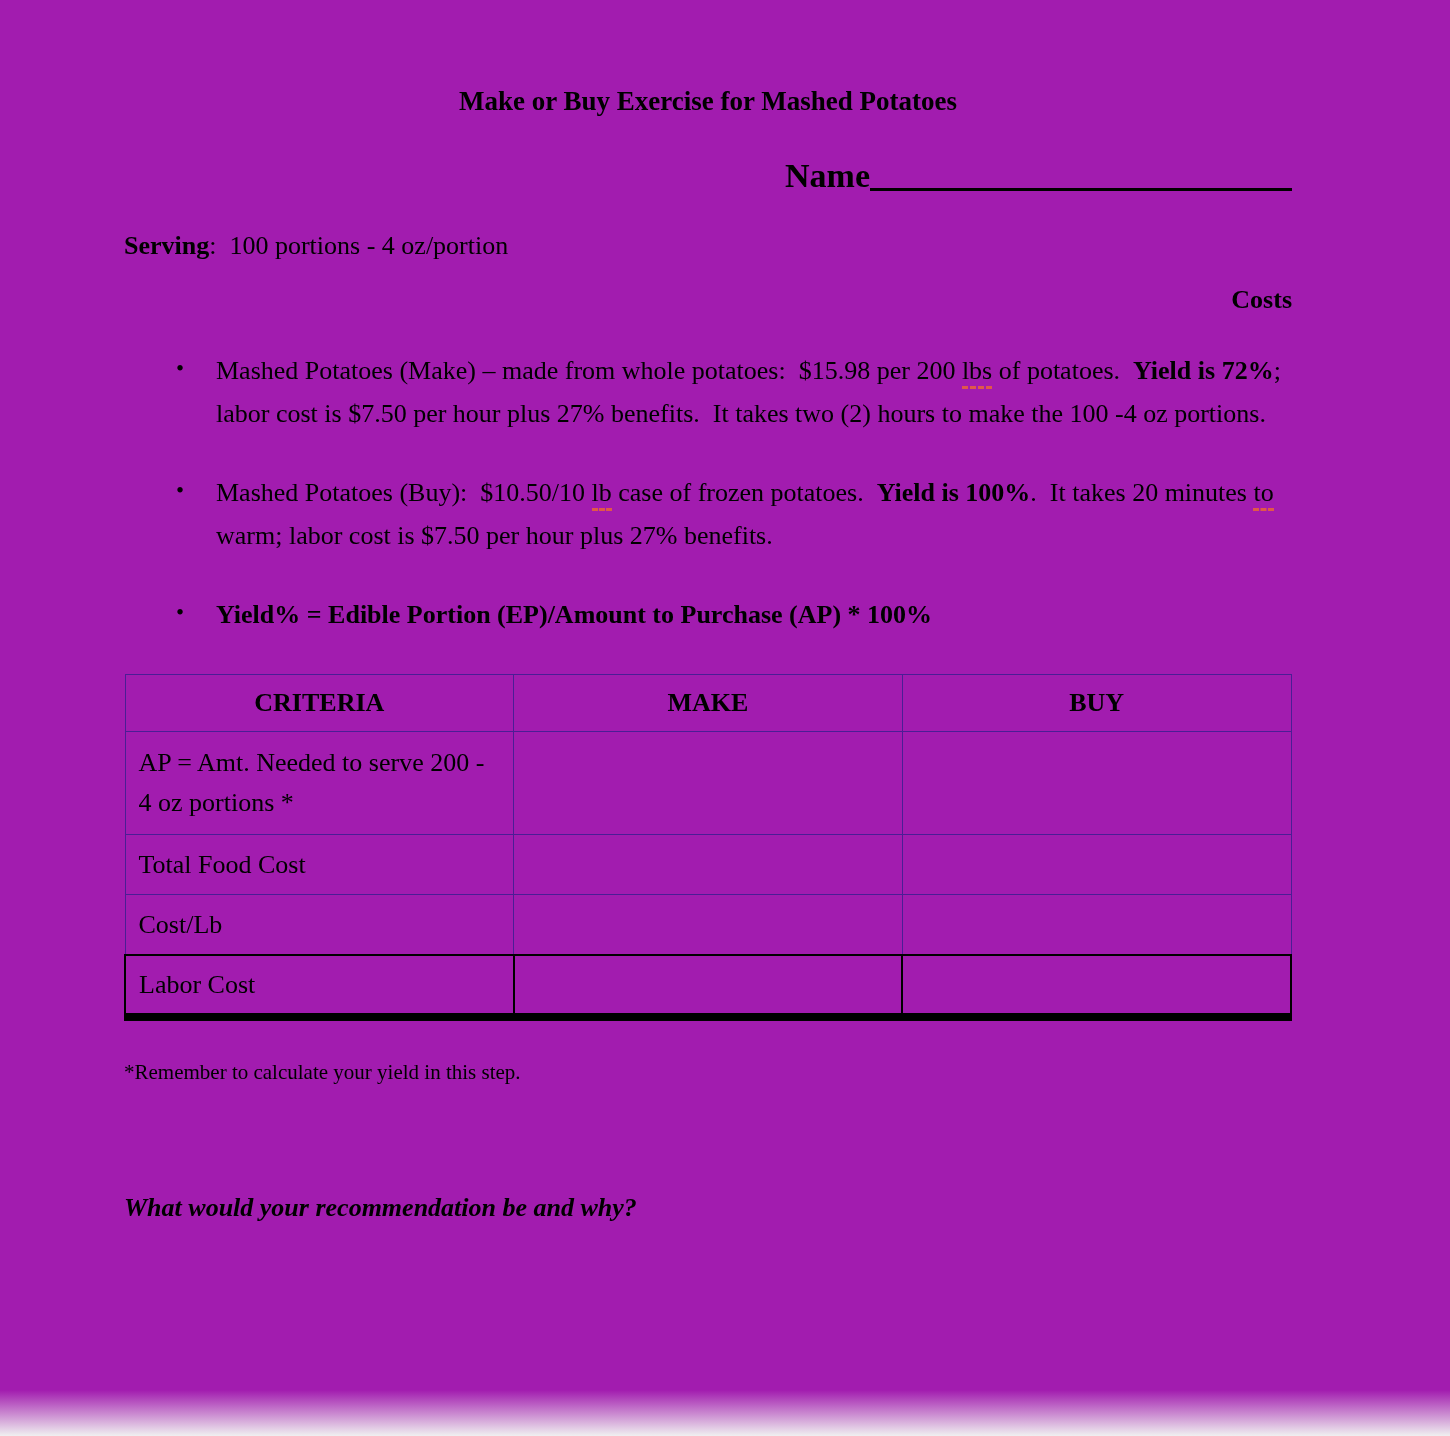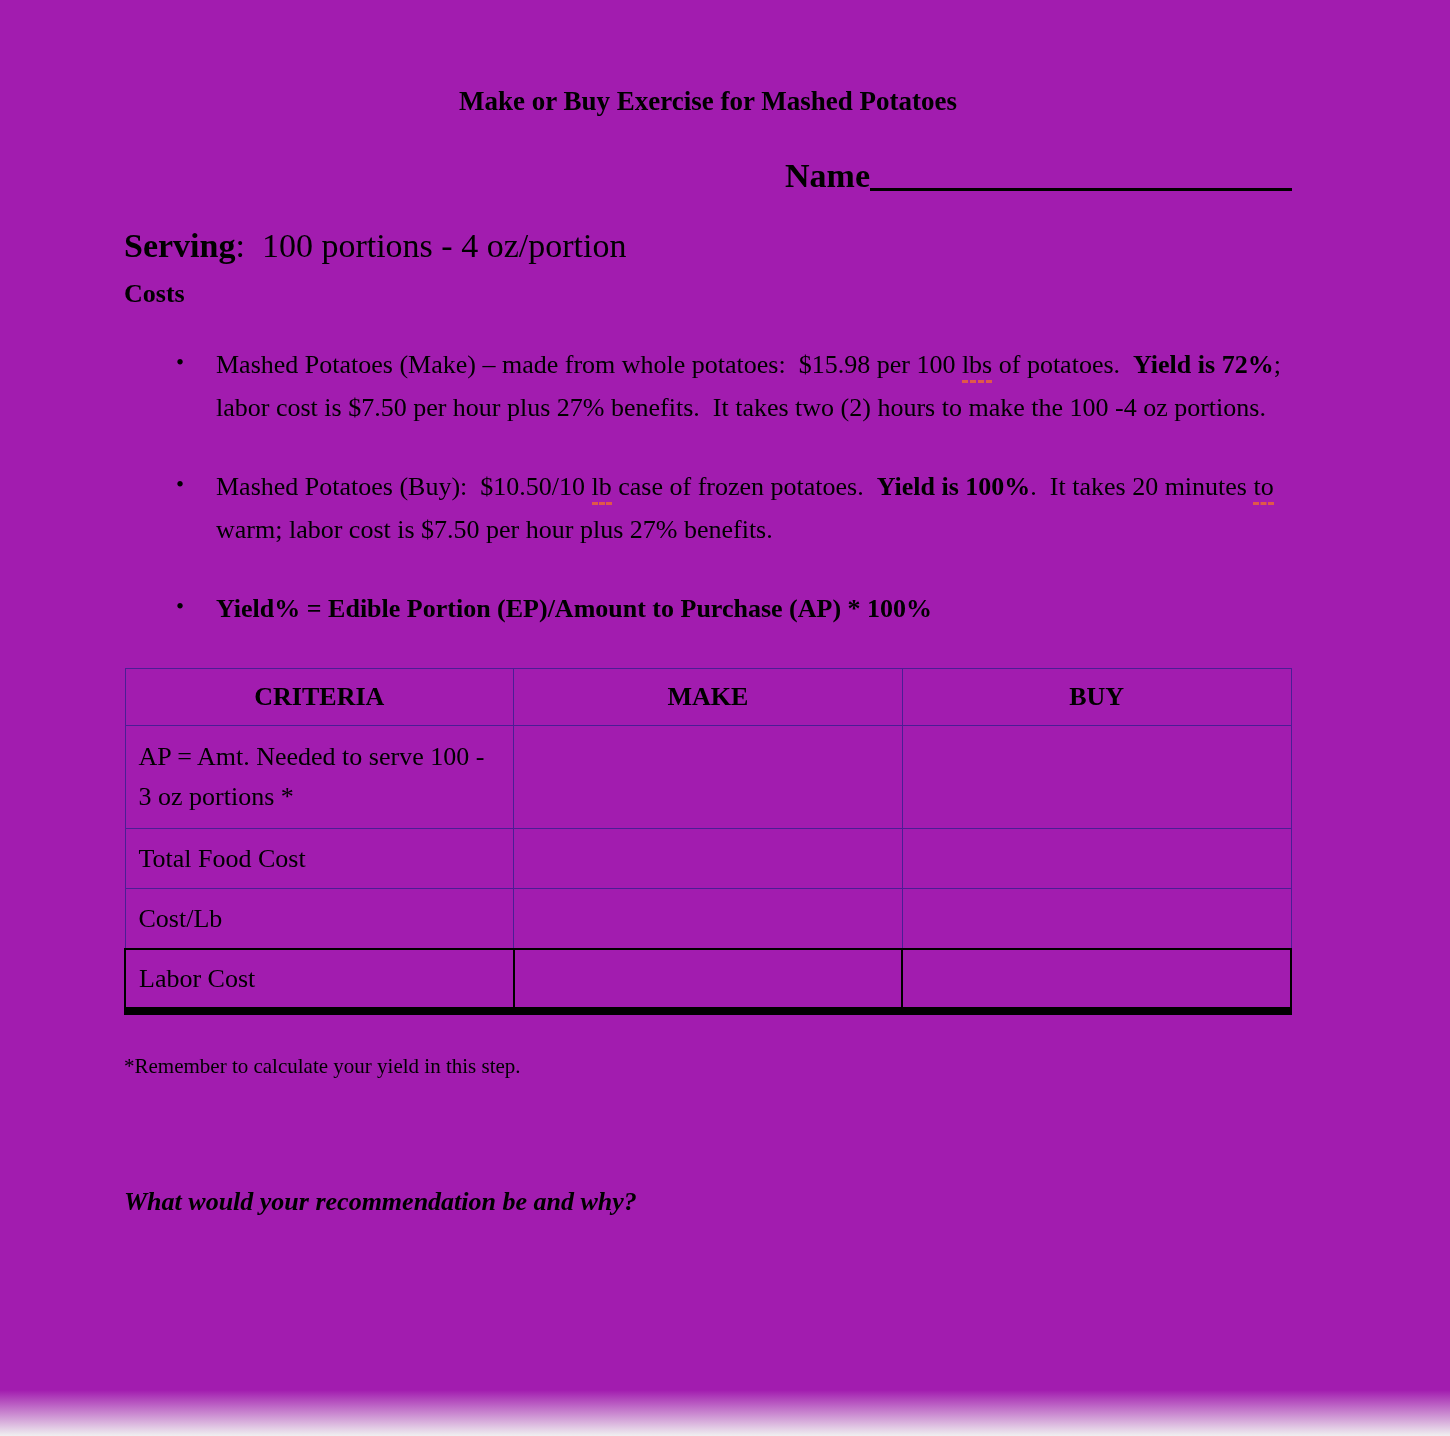--- a/index.html
+++ b/index.html
@@ -31,24 +31,24 @@
     font-size: 34px;
     font-weight: bold;
     line-height: 30px;
   }
   .name-line {
     flex: 1;
     border-bottom: 3px solid #000;
     height: 28px;
   }
 
-  .serving { margin: 40px 0 0; font-size: 34px; line-height: 30px; white-space: pre-wrap; }
+  .serving { margin: 40px 0 0; font-size: 26px; line-height: 30px; white-space: pre-wrap; }
   .serving .b-label { font-weight: bold; }
 
-  .costs-heading { margin: 18px 0 0; font-size: 26px; font-weight: bold; line-height: 30px; }
+  .costs-heading { margin: 24px 0 0; font-size: 26px; font-weight: bold; line-height: 30px; text-align: right; }
 
   ul.bullets { list-style: none; margin: 34px 0 0; padding: 0; }
   ul.bullets li { display: flex; margin: 0 0 36px 0; font-size: 26px; line-height: 43px; }
   .bullet {
     flex-shrink: 0;
     width: 40px;
     margin-left: 52px;
     font-size: 23px;
     line-height: 40px;
   }
@@ -110,21 +110,21 @@
         <span class="name-line"></span>
     </div>
 
     <p class="serving"><span class="b-label">Serving</span><span>:  100 portions - 4 oz/portion</span></p>
 
     <p class="costs-heading">Costs</p>
 
     <ul class="bullets">
         <li>
           <span class="bullet">•</span>
-          <span class="bullet-text"><span>Mashed Potatoes (Make) – made from whole potatoes:  $15.98 per 100 </span><span class="sp">lbs</span><span> of potatoes.  </span><span class="b">Yield is 72%</span><span>; labor cost is $7.50 per hour plus 27% benefits.  It takes two (2) hours to make the 100 -4 oz portions.</span></span>
+          <span class="bullet-text"><span>Mashed Potatoes (Make) – made from whole potatoes:  $15.98 per 200 </span><span class="sp">lbs</span><span> of potatoes.  </span><span class="b">Yield is 72%</span><span>; labor cost is $7.50 per hour plus 27% benefits.  It takes two (2) hours to make the 100 -4 oz portions.</span></span>
         </li>
         <li>
           <span class="bullet">•</span>
           <span class="bullet-text"><span>Mashed Potatoes (Buy):  $10.50/10 </span><span class="sp">lb</span><span> case of frozen potatoes.  </span><span class="b">Yield is 100%</span><span>.  It takes 20 minutes </span><span class="sp">to</span><span> warm; labor cost is $7.50 per hour plus 27% benefits.</span></span>
         </li>
         <li>
           <span class="bullet">•</span>
           <span class="bullet-text"><span class="b">Yield% = Edible Portion (EP)/Amount to Purchase (AP) * 100%</span></span>
         </li>
       </ul>
@@ -132,21 +132,21 @@
     <table class="mb-table">
       <thead>
         <tr>
           <th>CRITERIA</th>
           <th>MAKE</th>
           <th>BUY</th>
         </tr>
       </thead>
       <tbody>
           <tr class="r-tall">
-            <td class="crit">AP = Amt. Needed to serve 100 - 3 oz portions *</td>
+            <td class="crit">AP = Amt. Needed to serve 200 - 4 oz portions *</td>
             <td></td>
             <td></td>
           </tr>
           <tr class="r-normal">
             <td class="crit">Total Food Cost</td>
             <td></td>
             <td></td>
           </tr>
           <tr class="r-normal">
             <td class="crit">Cost/Lb</td>

